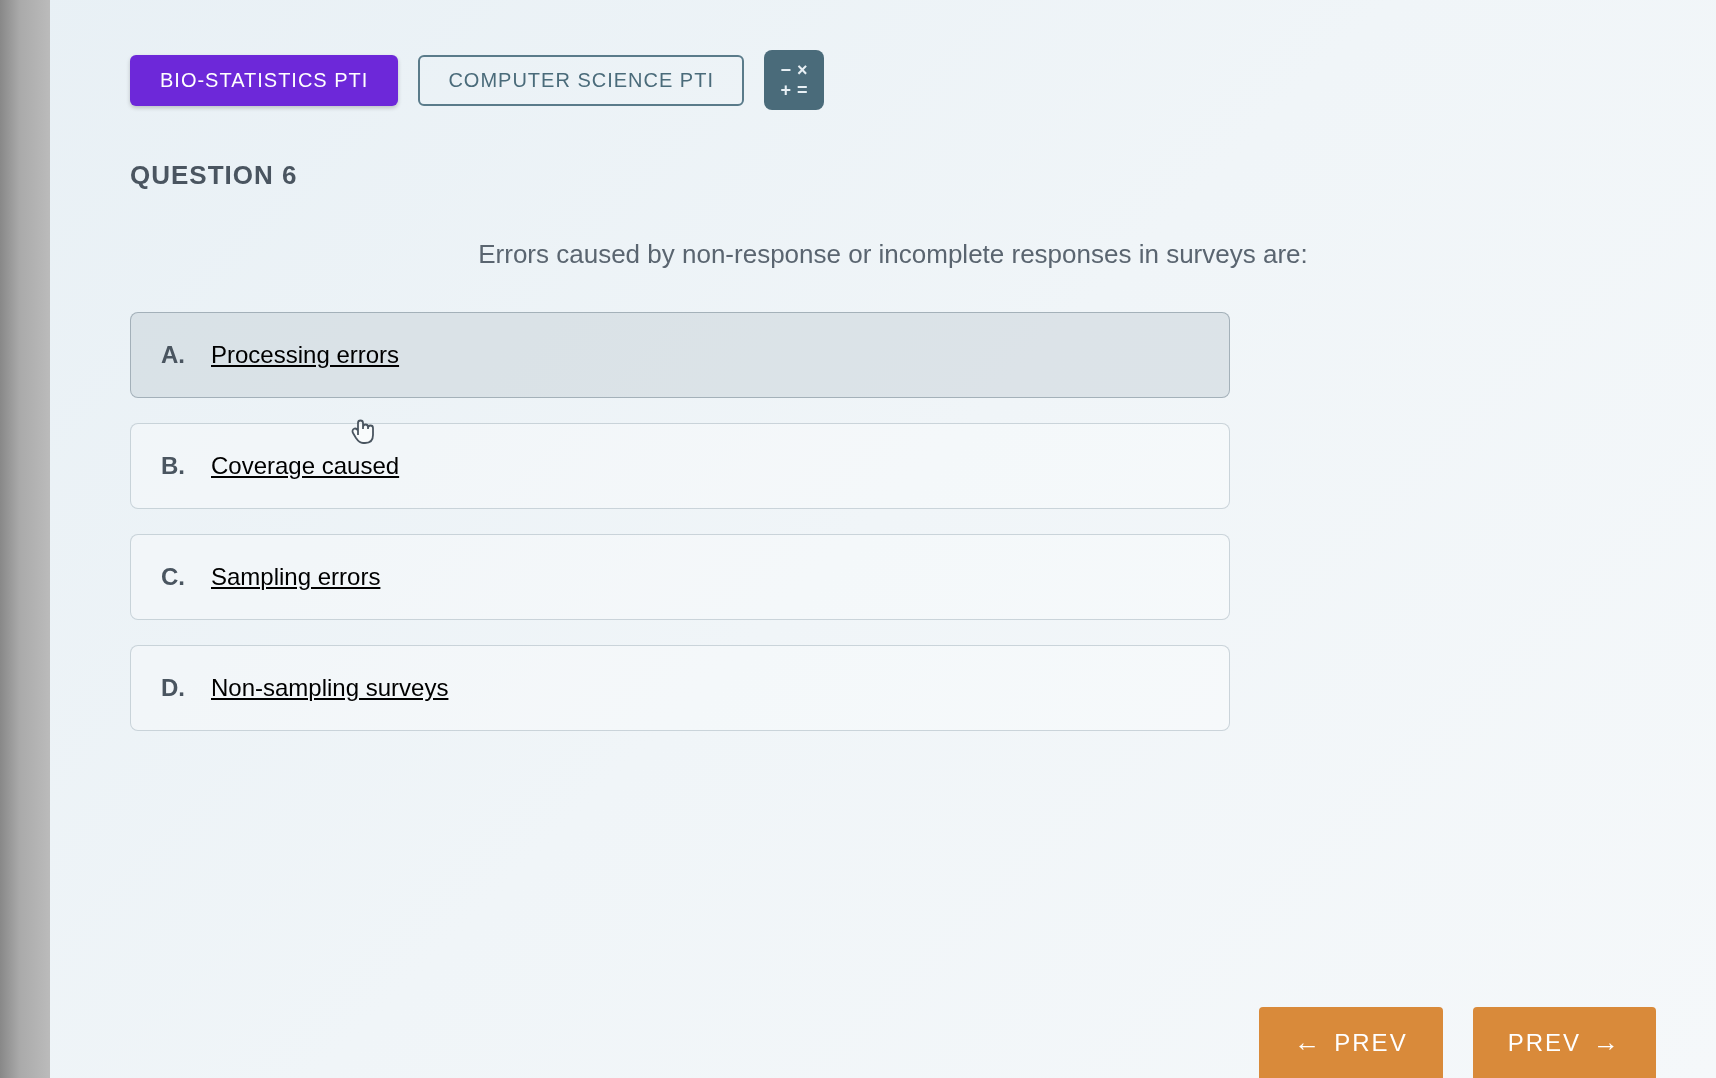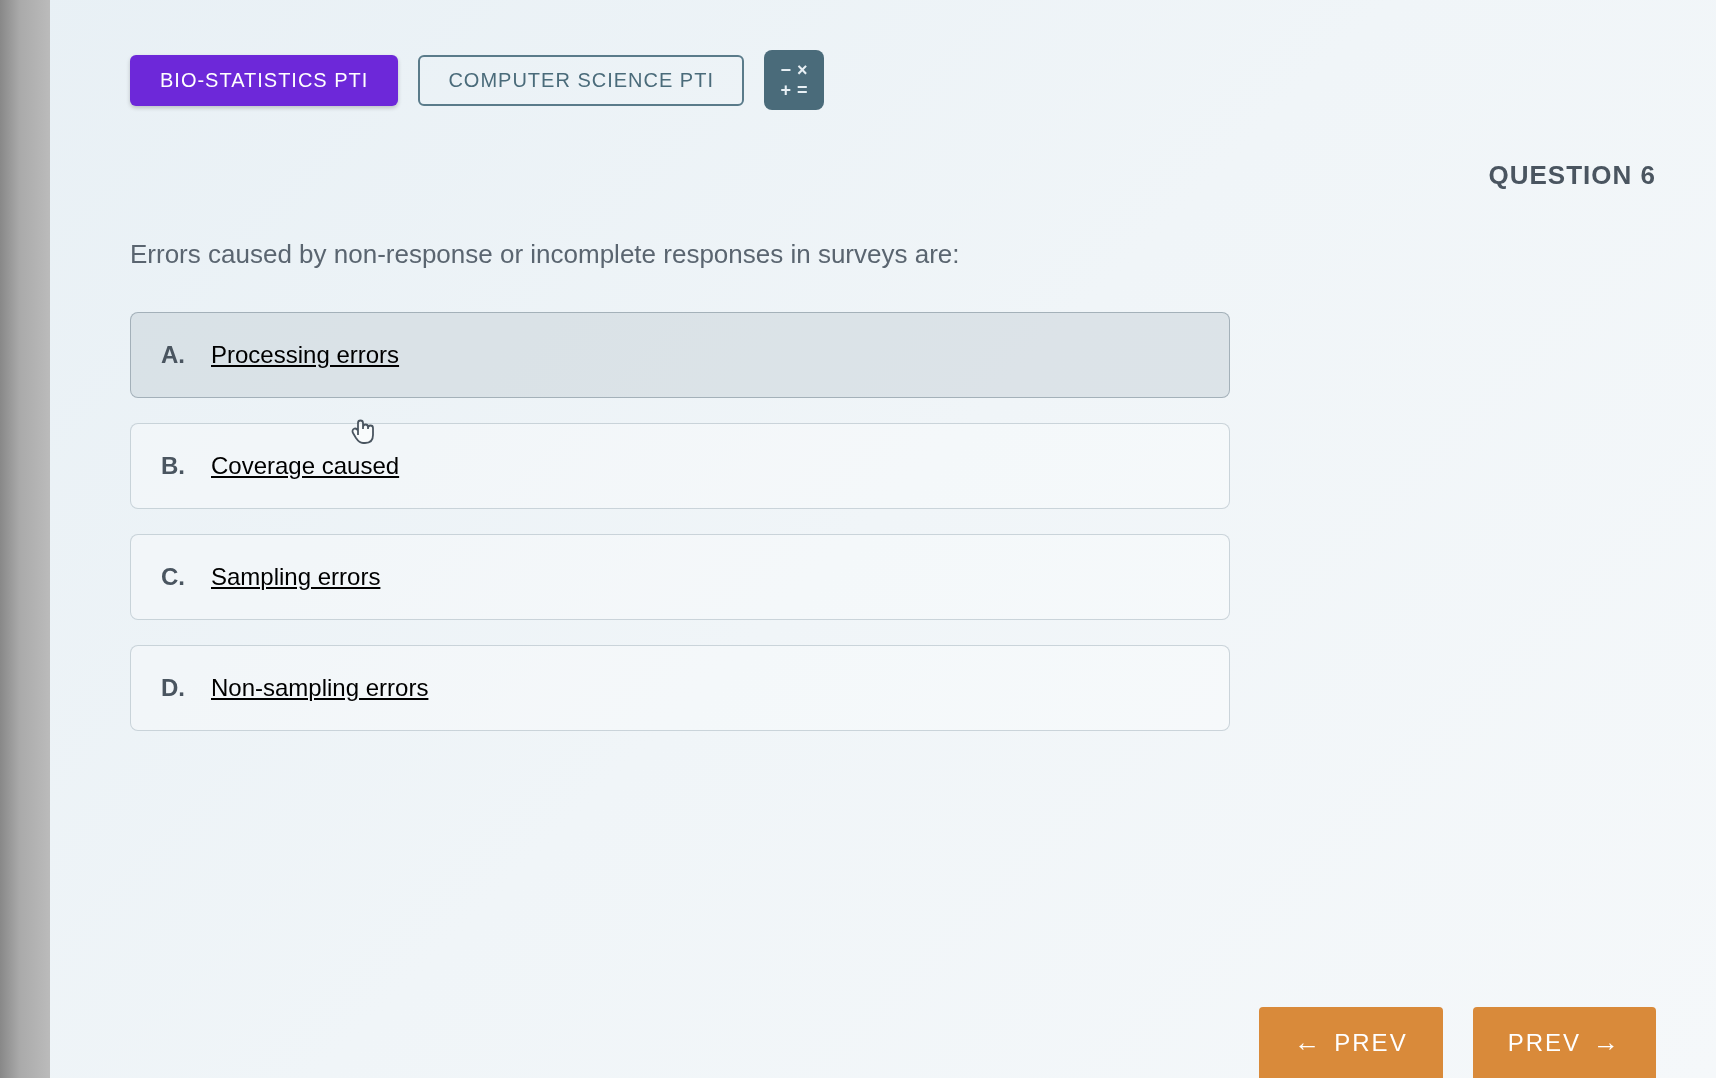--- a/index.html
+++ b/index.html
@@ -72,27 +72,27 @@
       display: flex;
       gap: 6px;
       align-items: center;
     }
     .question-header {
       font-size: 26px;
       font-weight: 700;
       color: #4a5560;
       letter-spacing: 1px;
       margin-bottom: 45px;
-      text-align: right;
     }
     .question-text {
       font-size: 26px;
       color: #5a6570;
       margin-bottom: 40px;
       line-height: 1.4;
+      text-align: center;
     }
     .options-container {
       display: flex;
       flex-direction: column;
       gap: 25px;
       max-width: 1100px;
     }
     .option {
       background: rgba(255,255,255,0.3);
       border: 1px solid rgba(160,175,185,0.5);
@@ -191,21 +191,21 @@
       <div class="option">
         <span class="option-letter">B.</span>
         <span class="option-text">Coverage caused</span>
       </div>
       <div class="option">
         <span class="option-letter">C.</span>
         <span class="option-text">Sampling errors</span>
       </div>
       <div class="option">
         <span class="option-letter">D.</span>
-        <span class="option-text">Non-sampling errors</span>
+        <span class="option-text">Non-sampling surveys</span>
       </div>
     </div>
 
     <div class="cursor-pointer-icon">
       <svg width="28" height="32" viewBox="0 0 28 32" fill="none" stroke="#4a5560" stroke-width="1.8">
         <path d="M 8 20 L 8 8 C 8 6.5 9 5.5 10.5 5.5 C 12 5.5 13 6.5 13 8 L 13 14 L 13 12 C 13 10.5 14 9.5 15.5 9.5 C 17 9.5 18 10.5 18 12 L 18 14 L 18 13 C 18 11.5 19 10.5 20.5 10.5 C 22 10.5 23 11.5 23 13 L 23 20 C 23 25 20 28 15 28 L 13 28 C 10 28 8 26 6 23 L 3 18 C 2 16.5 2.5 14.5 4 13.8 C 5.5 13 7 14 8 15.5 Z" fill="rgba(255,255,255,0.5)"></path>
       </svg>
     </div>
 
     <div class="nav-buttons">

